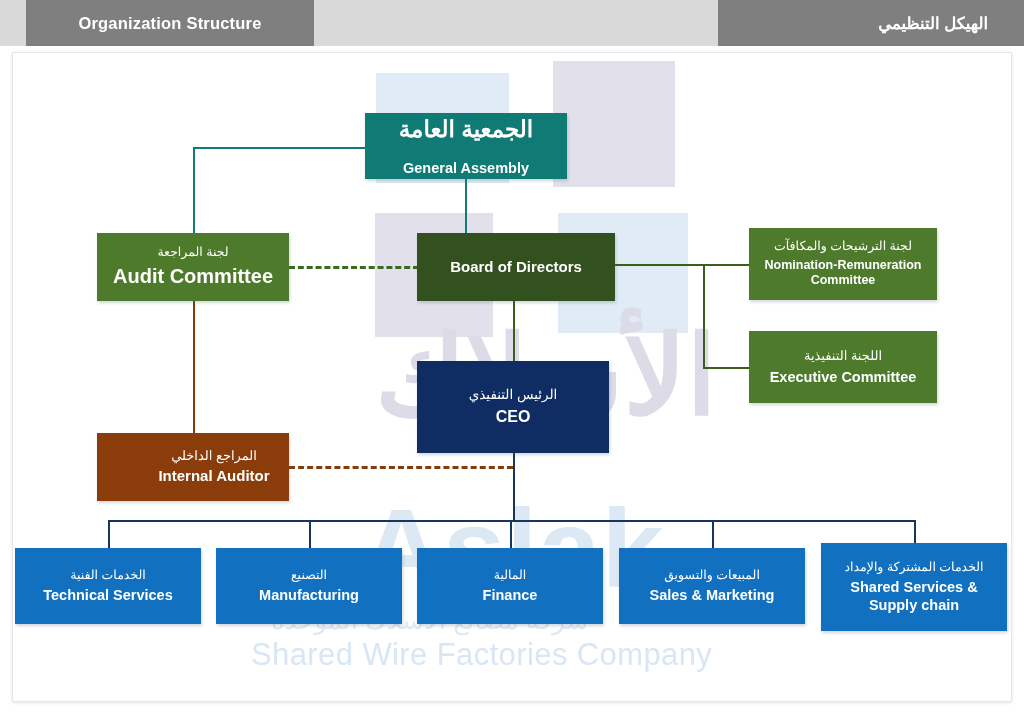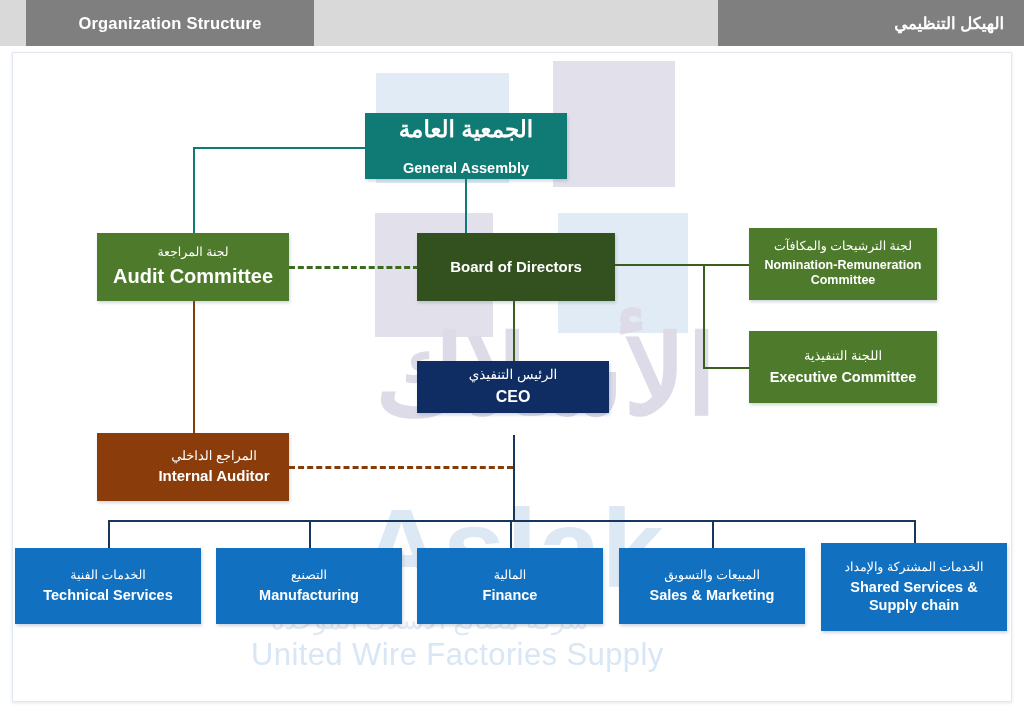--- a/index.html
+++ b/index.html
@@ -32,21 +32,21 @@
     width: 288px; height: 46px;
     background: #7f7f7f;
     display: flex; align-items: center; justify-content: center;
   }
   .header-right {
     position: absolute;
     left: 718px; top: 0;
     width: 306px; height: 46px;
     background: #7f7f7f;
     display: flex; align-items: center; justify-content: flex-end;
-    padding-right: 20px;
+    padding-right: 36px;
   }
   .header-title-en {
     color: #ffffff; font-size: 16.5px; font-weight: bold;
     letter-spacing: .2px;
   }
   .header-title-ar {
     color: #ffffff; font-size: 16.5px; font-weight: bold;
     direction: rtl;
   }
 
@@ -163,21 +163,21 @@
   #node-bod .en { font-size: 15px; margin-top: 0px; }
 
   #node-nrc     { left: 736px; top: 175px; width: 188px; height: 72px; }
   #node-nrc .ar { font-size: 12.5px; }
   #node-nrc .en { font-size: 12.5px; margin-top: 3px; }
 
   #node-exec     { left: 736px; top: 278px; width: 188px; height: 72px; }
   #node-exec .ar { font-size: 13px; }
   #node-exec .en { font-size: 14.5px; margin-top: 3px; }
 
-  #node-ceo     { left: 404px; top: 308px; width: 192px; height: 52px; }
+  #node-ceo     { left: 404px; top: 308px; width: 192px; height: 92px; }
   #node-ceo .ar { font-size: 13.5px; }
   #node-ceo .en { font-size: 16px; margin-top: 3px; }
 
   #node-ia     { left: 84px; top: 380px; width: 192px; height: 68px; }
   #node-ia .ar { font-size: 13px; }
   #node-ia .en { font-size: 15px; margin-top: 3px; }
 
   .dept { top: 495px; height: 76px; }
   .dept .ar { font-size: 12.5px; }
   .dept .en { font-size: 14.5px; margin-top: 3px; }
@@ -205,21 +205,21 @@
   <div class="frame">
 
     <div class="wm-layer">
       <div class="wm-mark wm-blk-blue" style="left:363px;top:20px;width:133px;height:110px;"></div>
       <div class="wm-mark wm-blk-lav" style="left:540px;top:8px;width:122px;height:126px;"></div>
       <div class="wm-mark wm-blk-lav" style="left:362px;top:160px;width:118px;height:124px;"></div>
       <div class="wm-mark wm-blk-blue" style="left:545px;top:160px;width:130px;height:120px;"></div>
       <div class="wm-ar-big" style="left:362px;top:268px;font-size:110px;">الأسلاك</div>
       <div class="wm-aslak">Aslak</div>
       <div class="wm-company-ar">شركة مصانع الأسلاك الموحدة</div>
-      <div class="wm-company">United Wire Factories Supply</div>
+      <div class="wm-company">Shared Wire Factories Company</div>
     </div>
 
     <div class="conn v teal-vl" style="left:452px;top:126px;height:54px;"></div>
 
     <div class="conn h teal-l" style="left:180px;top:94px;width:174px;"></div>
     <div class="conn v teal-vl" style="left:180px;top:94px;height:88px;"></div>
 
     <div class="conn h grn-dash" style="left:276px;top:213px;width:130px;"></div>
 
     <div class="conn v brn-vl" style="left:180px;top:248px;height:134px;"></div>

